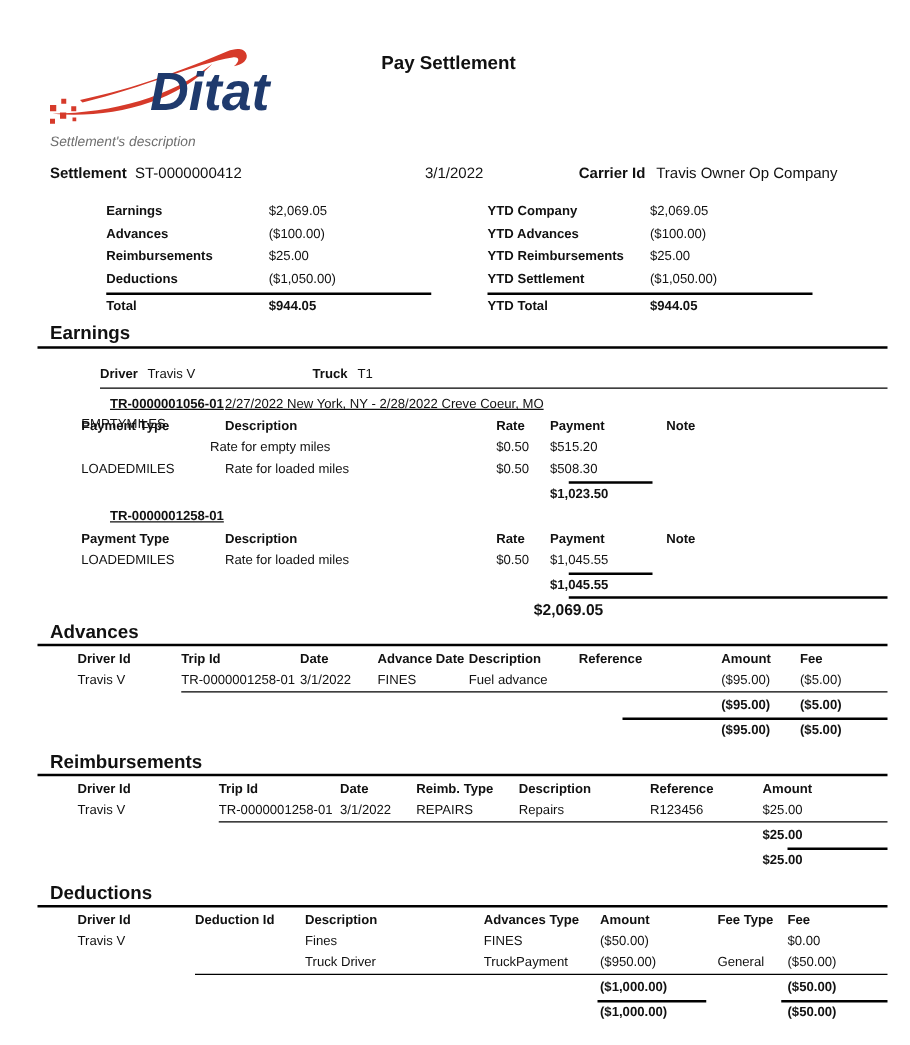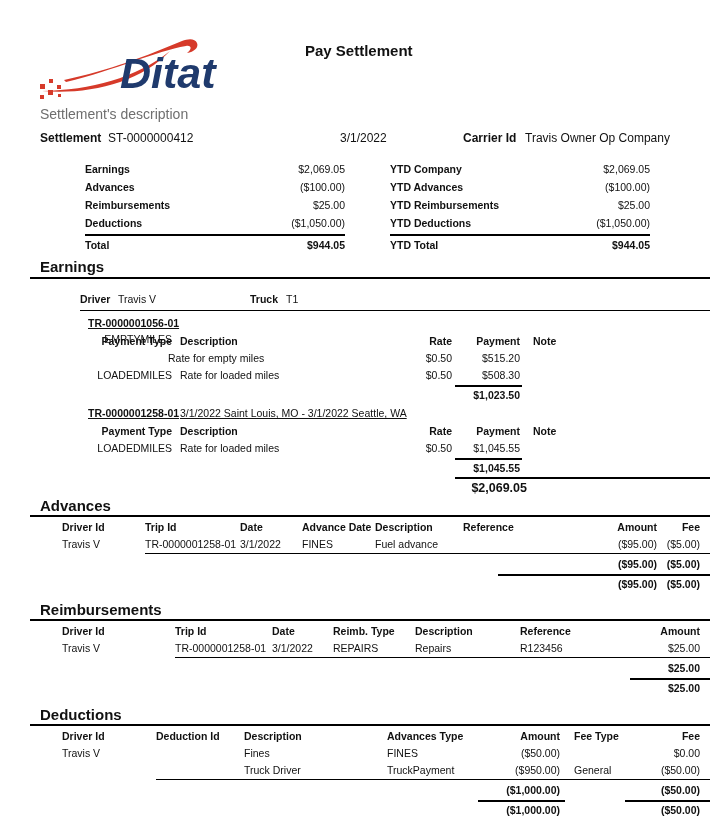--- a/index.html
+++ b/index.html
@@ -3,22 +3,22 @@
 <meta charset="utf-8">
 <style>
   html,body{margin:0;padding:0;background:#fff;}
   .page{
     position:relative;width:728px;height:836px;background:#ffffff;
     font-family:"Liberation Sans", sans-serif;color:#111;overflow:hidden;
   }
   .abs{position:absolute;white-space:nowrap;font-size:10.5px;line-height:13px;}
   .b{font-weight:bold;}
   .u{text-decoration:underline;}
-  .r{text-align:right;}
-  .fs11{font-size:14px;}
+  .r{text-align:left;}
+  .fs11{font-size:11px;font-style:italic;}
   .fs12{font-size:12px;line-height:15px;}
   .fs13{font-size:12.5px;line-height:15px;}
   .h1{font-size:15px;line-height:18px;font-weight:bold;}
   .gray{color:#6e6e6e;}
   .line{position:absolute;background:#000;}
   svg text{font-family:"Liberation Sans", sans-serif;}
 </style>
 </head>
 <body>
 
@@ -59,57 +59,57 @@
   <div class="line" style="left:85px;top:234px;width:260px;height:2px"></div>
   <span class="abs b" style="left:85px;top:239px">Total</span>
   <span class="abs r b" style="left:215px;top:239px;width:130px">$944.05</span>
 
   <span class="abs b" style="left:390px;top:163px">YTD Company</span>
   <span class="abs r" style="left:520px;top:163px;width:130px">$2,069.05</span>
   <span class="abs b" style="left:390px;top:181px">YTD Advances</span>
   <span class="abs r" style="left:520px;top:181px;width:130px">($100.00)</span>
   <span class="abs b" style="left:390px;top:199px">YTD Reimbursements</span>
   <span class="abs r" style="left:520px;top:199px;width:130px">$25.00</span>
-  <span class="abs b" style="left:390px;top:217px">YTD Deductions</span>
+  <span class="abs b" style="left:390px;top:217px">YTD Settlement</span>
   <span class="abs r" style="left:520px;top:217px;width:130px">($1,050.00)</span>
   <div class="line" style="left:390px;top:234px;width:260px;height:2px"></div>
   <span class="abs b" style="left:390px;top:239px">YTD Total</span>
   <span class="abs r b" style="left:520px;top:239px;width:130px">$944.05</span>
 
   <div class="abs h1" style="left:40px;top:258px">Earnings</div>
   <div class="line" style="left:30px;top:277px;width:680px;height:2px"></div>
 
   <span class="abs b" style="left:80px;top:293px">Driver</span>
   <span class="abs" style="left:118px;top:293px">Travis V</span>
   <span class="abs b" style="left:250px;top:293px">Truck</span>
   <span class="abs" style="left:286px;top:293px">T1</span>
   <div class="line" style="left:80px;top:310px;width:630px;height:1px"></div>
 
   <span class="abs b u" style="left:88px;top:317px">TR-0000001056-01</span>
+  <span class="abs u" style="left:180px;top:317px">2/27/2022 New York, NY - 2/28/2022 Creve Coeur, MO</span>
   <span class="abs b r" style="left:65px;top:335px;width:107px">Payment Type</span>
   <span class="abs b" style="left:180px;top:335px">Description</span>
   <span class="abs b r" style="left:397px;top:335px;width:55px">Rate</span>
   <span class="abs b r" style="left:440px;top:335px;width:80px">Payment</span>
   <span class="abs b" style="left:533px;top:335px">Note</span>
 
   <span class="abs r" style="left:65px;top:333px;width:107px">EMPTYMILES</span>
   <span class="abs" style="left:168px;top:352px">Rate for empty miles</span>
   <span class="abs r" style="left:397px;top:352px;width:55px">$0.50</span>
   <span class="abs r" style="left:440px;top:352px;width:80px">$515.20</span>
 
   <span class="abs r" style="left:65px;top:369px;width:107px">LOADEDMILES</span>
   <span class="abs" style="left:180px;top:369px">Rate for loaded miles</span>
   <span class="abs r" style="left:397px;top:369px;width:55px">$0.50</span>
   <span class="abs r" style="left:440px;top:369px;width:80px">$508.30</span>
 
   <div class="line" style="left:455px;top:385px;width:67px;height:2px"></div>
   <span class="abs r b" style="left:440px;top:389px;width:80px">$1,023.50</span>
 
   <span class="abs b u" style="left:88px;top:407px">TR-0000001258-01</span>
-  <span class="abs u" style="left:180px;top:407px">3/1/2022 Saint Louis, MO - 3/1/2022 Seattle, WA</span>
   <span class="abs b r" style="left:65px;top:425px;width:107px">Payment Type</span>
   <span class="abs b" style="left:180px;top:425px">Description</span>
   <span class="abs b r" style="left:397px;top:425px;width:55px">Rate</span>
   <span class="abs b r" style="left:440px;top:425px;width:80px">Payment</span>
   <span class="abs b" style="left:533px;top:425px">Note</span>
 
   <span class="abs r" style="left:65px;top:442px;width:107px">LOADEDMILES</span>
   <span class="abs" style="left:180px;top:442px">Rate for loaded miles</span>
   <span class="abs r" style="left:397px;top:442px;width:55px">$0.50</span>
   <span class="abs r" style="left:440px;top:442px;width:80px">$1,045.55</span>

